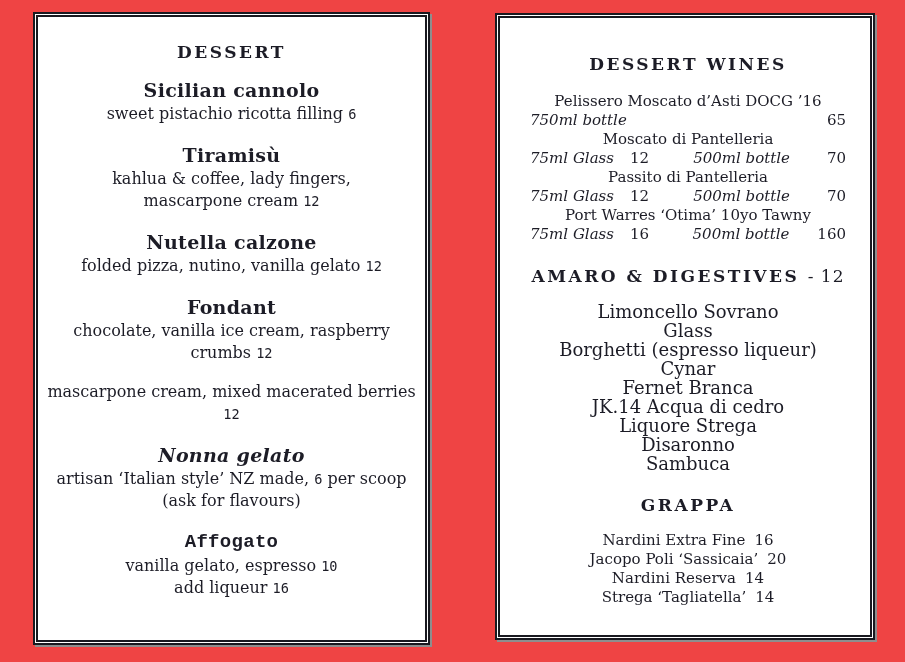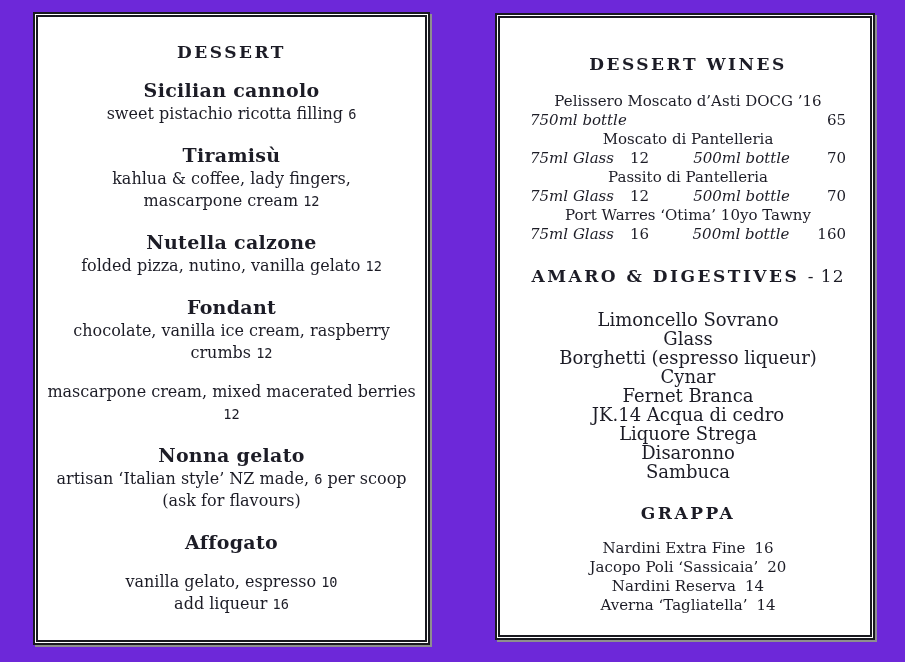--- a/index.html
+++ b/index.html
@@ -1,38 +1,38 @@
 <!DOCTYPE html>
 <html><head>
 <meta charset="utf-8">
 <style>
   html,body{margin:0;padding:0;background:#fff;}
   body{
     width:905px;height:662px;overflow:hidden;
     font-family:"DejaVu Serif", serif;
     color:var(--text,#1c1c26);
   }
-  .stage{position:relative;width:905px;height:662px;background:#6d28d9;}
+  .stage{position:relative;width:905px;height:662px;background:#ef4444;}
   .panel{
     position:absolute;box-sizing:border-box;background:#fff;
     border:5px double var(--border,#191920);
     box-shadow:2px 2px 0 var(--shadow,#8e8e8e);
     text-align:center;
   }
   .panel.left{left:33px;top:12px;width:397px;height:633px;padding:24px 8px 0 8px;}
   .panel.right{left:495px;top:13px;width:380px;height:627px;padding:34px 24px 0 30px;}
 
   h2{margin:0;}
   .section-title{
     font-size:17px;font-weight:bold;letter-spacing:2.5px;
     line-height:22px;
   }
   .dessert-title{margin-bottom:14px;}
   .wines-title{line-height:24px;margin-bottom:16px;}
-  .amaro-title{line-height:24px;margin-top:20px;margin-bottom:22px;}
+  .amaro-title{line-height:24px;margin-top:20px;margin-bottom:14px;}
   .grappa-title{line-height:24px;margin-top:20px;margin-bottom:14px;}
   .title-suffix{font-weight:normal;letter-spacing:1px;}
 
   
   .menu-item{margin-bottom:17px;}
   .item-name{
     font-size:19px;font-weight:bold;line-height:26px;letter-spacing:.3px;
   }
   .name-suffix{
     font-size:14px;font-weight:normal;letter-spacing:0;
@@ -77,26 +77,26 @@
           <div class="item-desc">folded pizza, nutino, vanilla gelato <span class="num">12</span></div>
         </div>
         <div class="menu-item">
           <h3 class="item-name" style="margin: 0px;">Fondant</h3>
           <div class="item-desc">chocolate, vanilla ice cream, raspberry crumbs <span class="num">12</span></div>
         </div>
         <div class="menu-item">
           <div class="item-desc">mascarpone cream, mixed macerated berries <span class="num">12</span></div>
         </div>
         <div class="menu-item">
-          <h3 class="item-name" style="margin: 0px;">Nonna gelato</h3>
+          <h3 class="item-name" style="margin: 0px; font-style: italic;">Nonna gelato</h3>
           <div class="item-desc">artisan ‘Italian style’ NZ made, <span class="num">6</span> per scoop</div>
           <div class="item-desc">(ask for flavours)</div>
         </div>
         <div class="menu-item">
-          <h3 class="item-name" style="margin: 16px;">Affogato</h3>
+          <h3 class="item-name" style="margin: 0px; font-family: Liberation Mono, monospace;">Affogato</h3>
           <div class="item-desc">vanilla gelato, espresso <span class="num">10</span></div>
           <div class="item-desc">add liqueur <span class="num">16</span></div>
         </div>
       </div>
   </section>
 
   <section class="panel right">
     <h2 class="section-title wines-title">DESSERT WINES</h2>
     <div id="wine-list">
         <div class="wine-name">Pelissero Moscato d’Asti DOCG ’16</div>
@@ -154,17 +154,17 @@
         <div class="simple-list-item">Liquore Strega</div>
         <div class="simple-list-item">Disaronno</div>
         <div class="simple-list-item">Sambuca</div>
       </div>
 
     <h2 class="section-title grappa-title">GRAPPA</h2>
     <div id="grappa-list">
         <div class="grappa-item"><span class="grappa-name">Nardini Extra Fine</span><span class="grappa-price">16</span></div>
         <div class="grappa-item"><span class="grappa-name">Jacopo Poli ‘Sassicaia’</span><span class="grappa-price">20</span></div>
         <div class="grappa-item"><span class="grappa-name">Nardini Reserva</span><span class="grappa-price">14</span></div>
-        <div class="grappa-item"><span class="grappa-name">Averna ‘Tagliatella’</span><span class="grappa-price">14</span></div>
+        <div class="grappa-item"><span class="grappa-name">Strega ‘Tagliatella’</span><span class="grappa-price">14</span></div>
       </div>
   </section>
 
 </div>
 
 </body></html>

